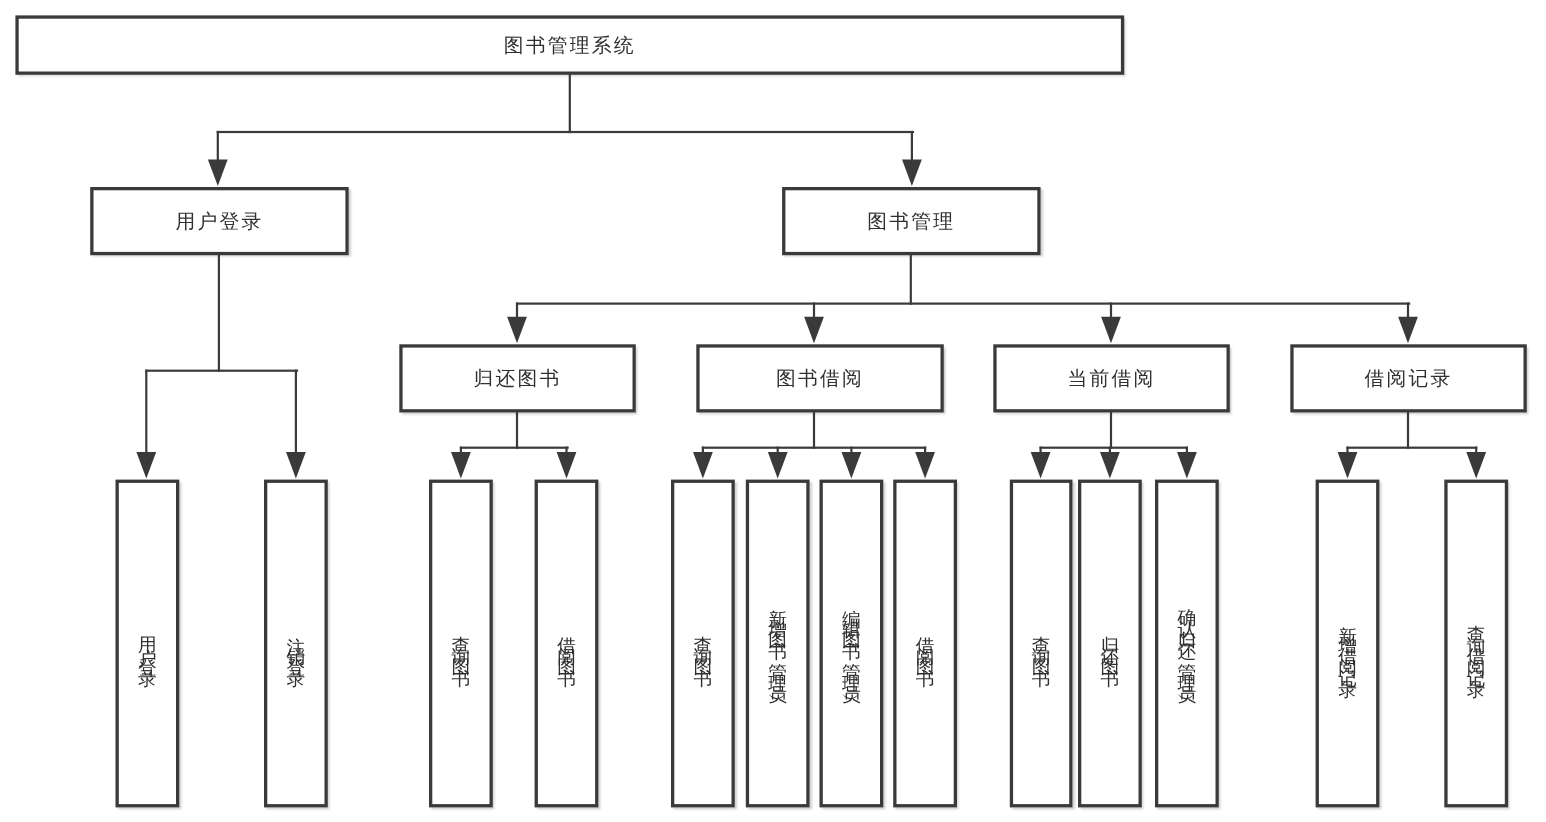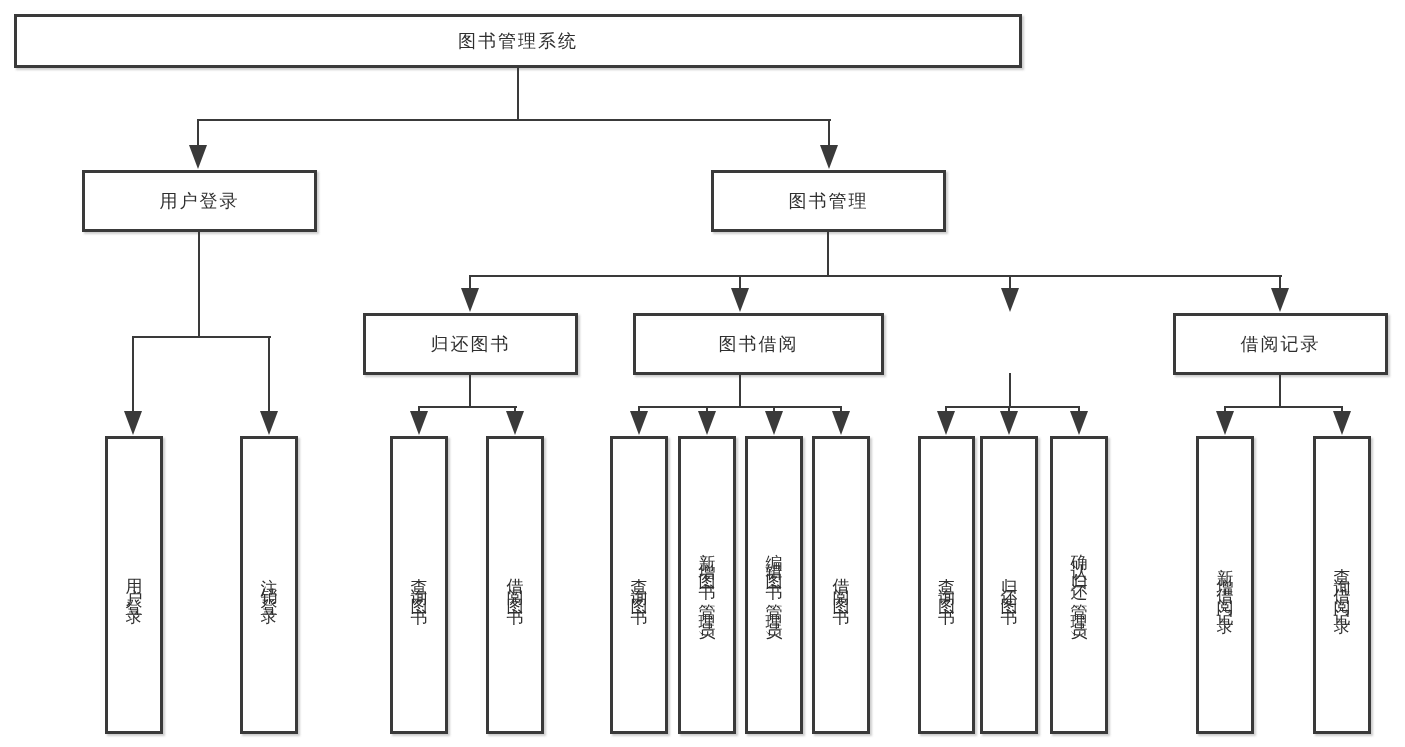--- a/index.html
+++ b/index.html
@@ -111,22 +111,25 @@
   <div class="vline" style="left:739px;top:275px;height:16px;"></div>
   <div class="arrow" style="left:731px;top:288px;"></div>
   <div class="vline" style="left:1009px;top:275px;height:16px;"></div>
   <div class="arrow" style="left:1001px;top:288px;"></div>
   <div class="vline" style="left:1279px;top:275px;height:16px;"></div>
   <div class="arrow" style="left:1271px;top:288px;"></div>
 
   <div class="box" style="left:363px;top:313px;width:215px;height:62px;">
     <span>归还图书</span>
   </div>
-  <div class="box" style="left:633px;top:313px;width:251px;height:62px;font-family:Liberation Serif, serif;">
+  <div class="box" style="left:633px;top:313px;width:225px;height:62px;font-family:Liberation Serif, serif;">
     <span>图书借阅</span>
+  </div>
+  <div class="box" style="left:903px;top:313px;width:215px;height:62px;">
+    <span>当前借阅</span>
   </div>
   <div class="box" style="left:1173px;top:313px;width:215px;height:62px;">
     <span>借阅记录</span>
   </div>
 
   <div class="vline" style="left:469px;top:373px;height:35px;"></div>
   <div class="hline" style="left:418px;top:406px;width:99px;"></div>
   <div class="vline" style="left:418px;top:406px;height:8px;"></div>
   <div class="arrow" style="left:410px;top:411px;"></div>
   <div class="vline" style="left:514px;top:406px;height:8px;"></div>

